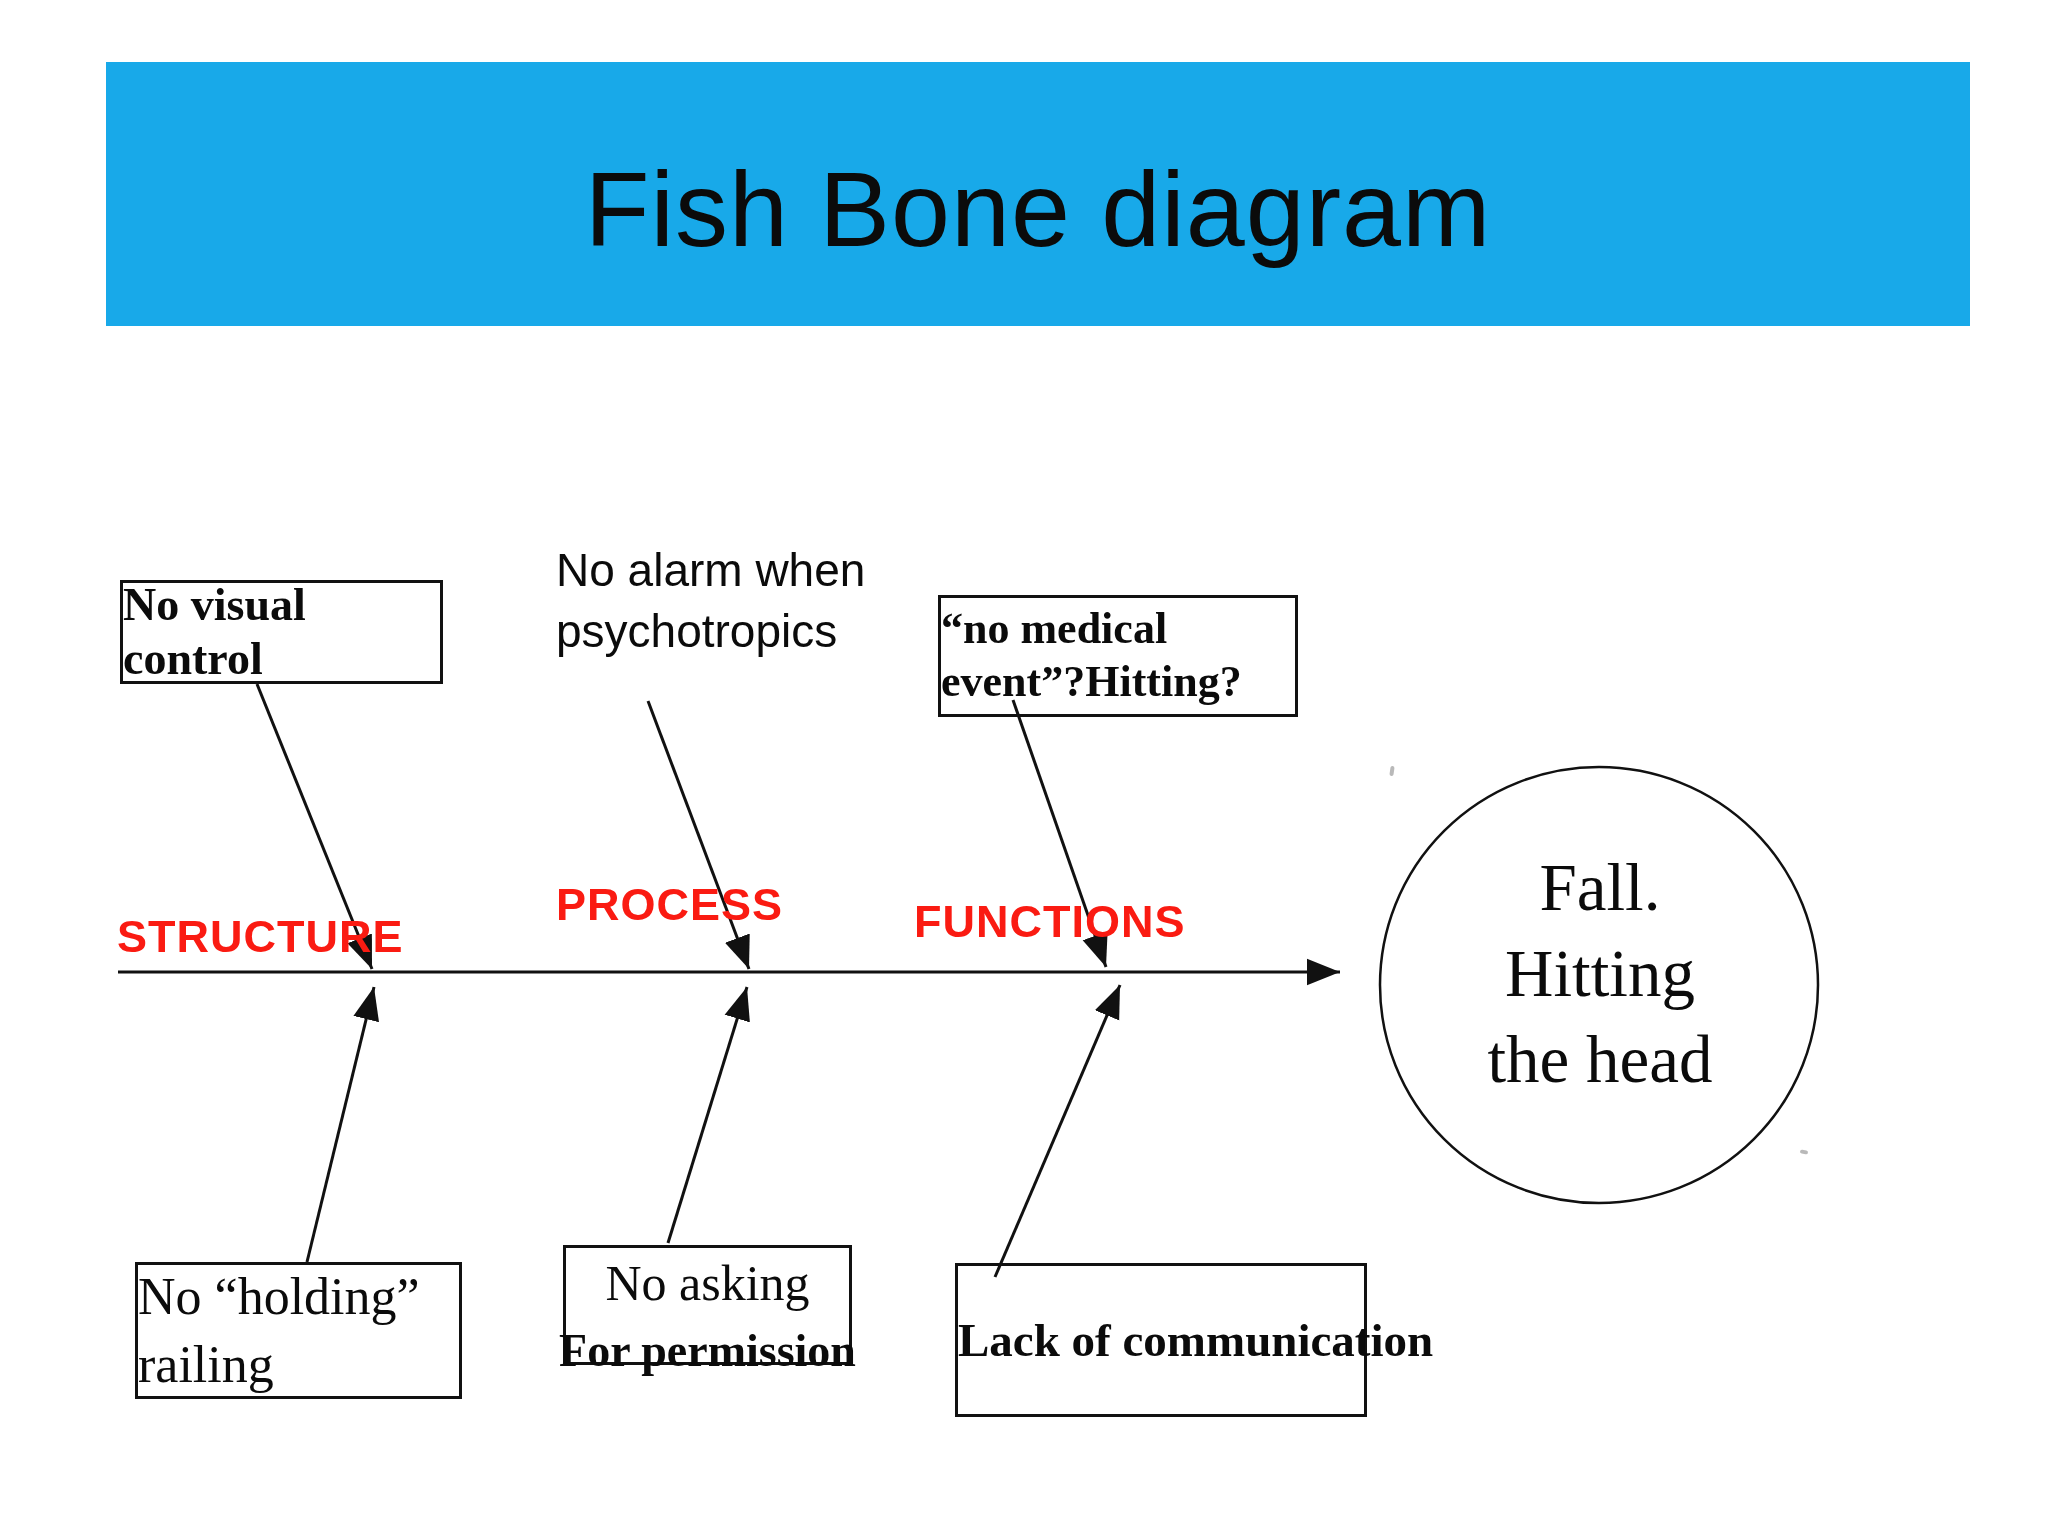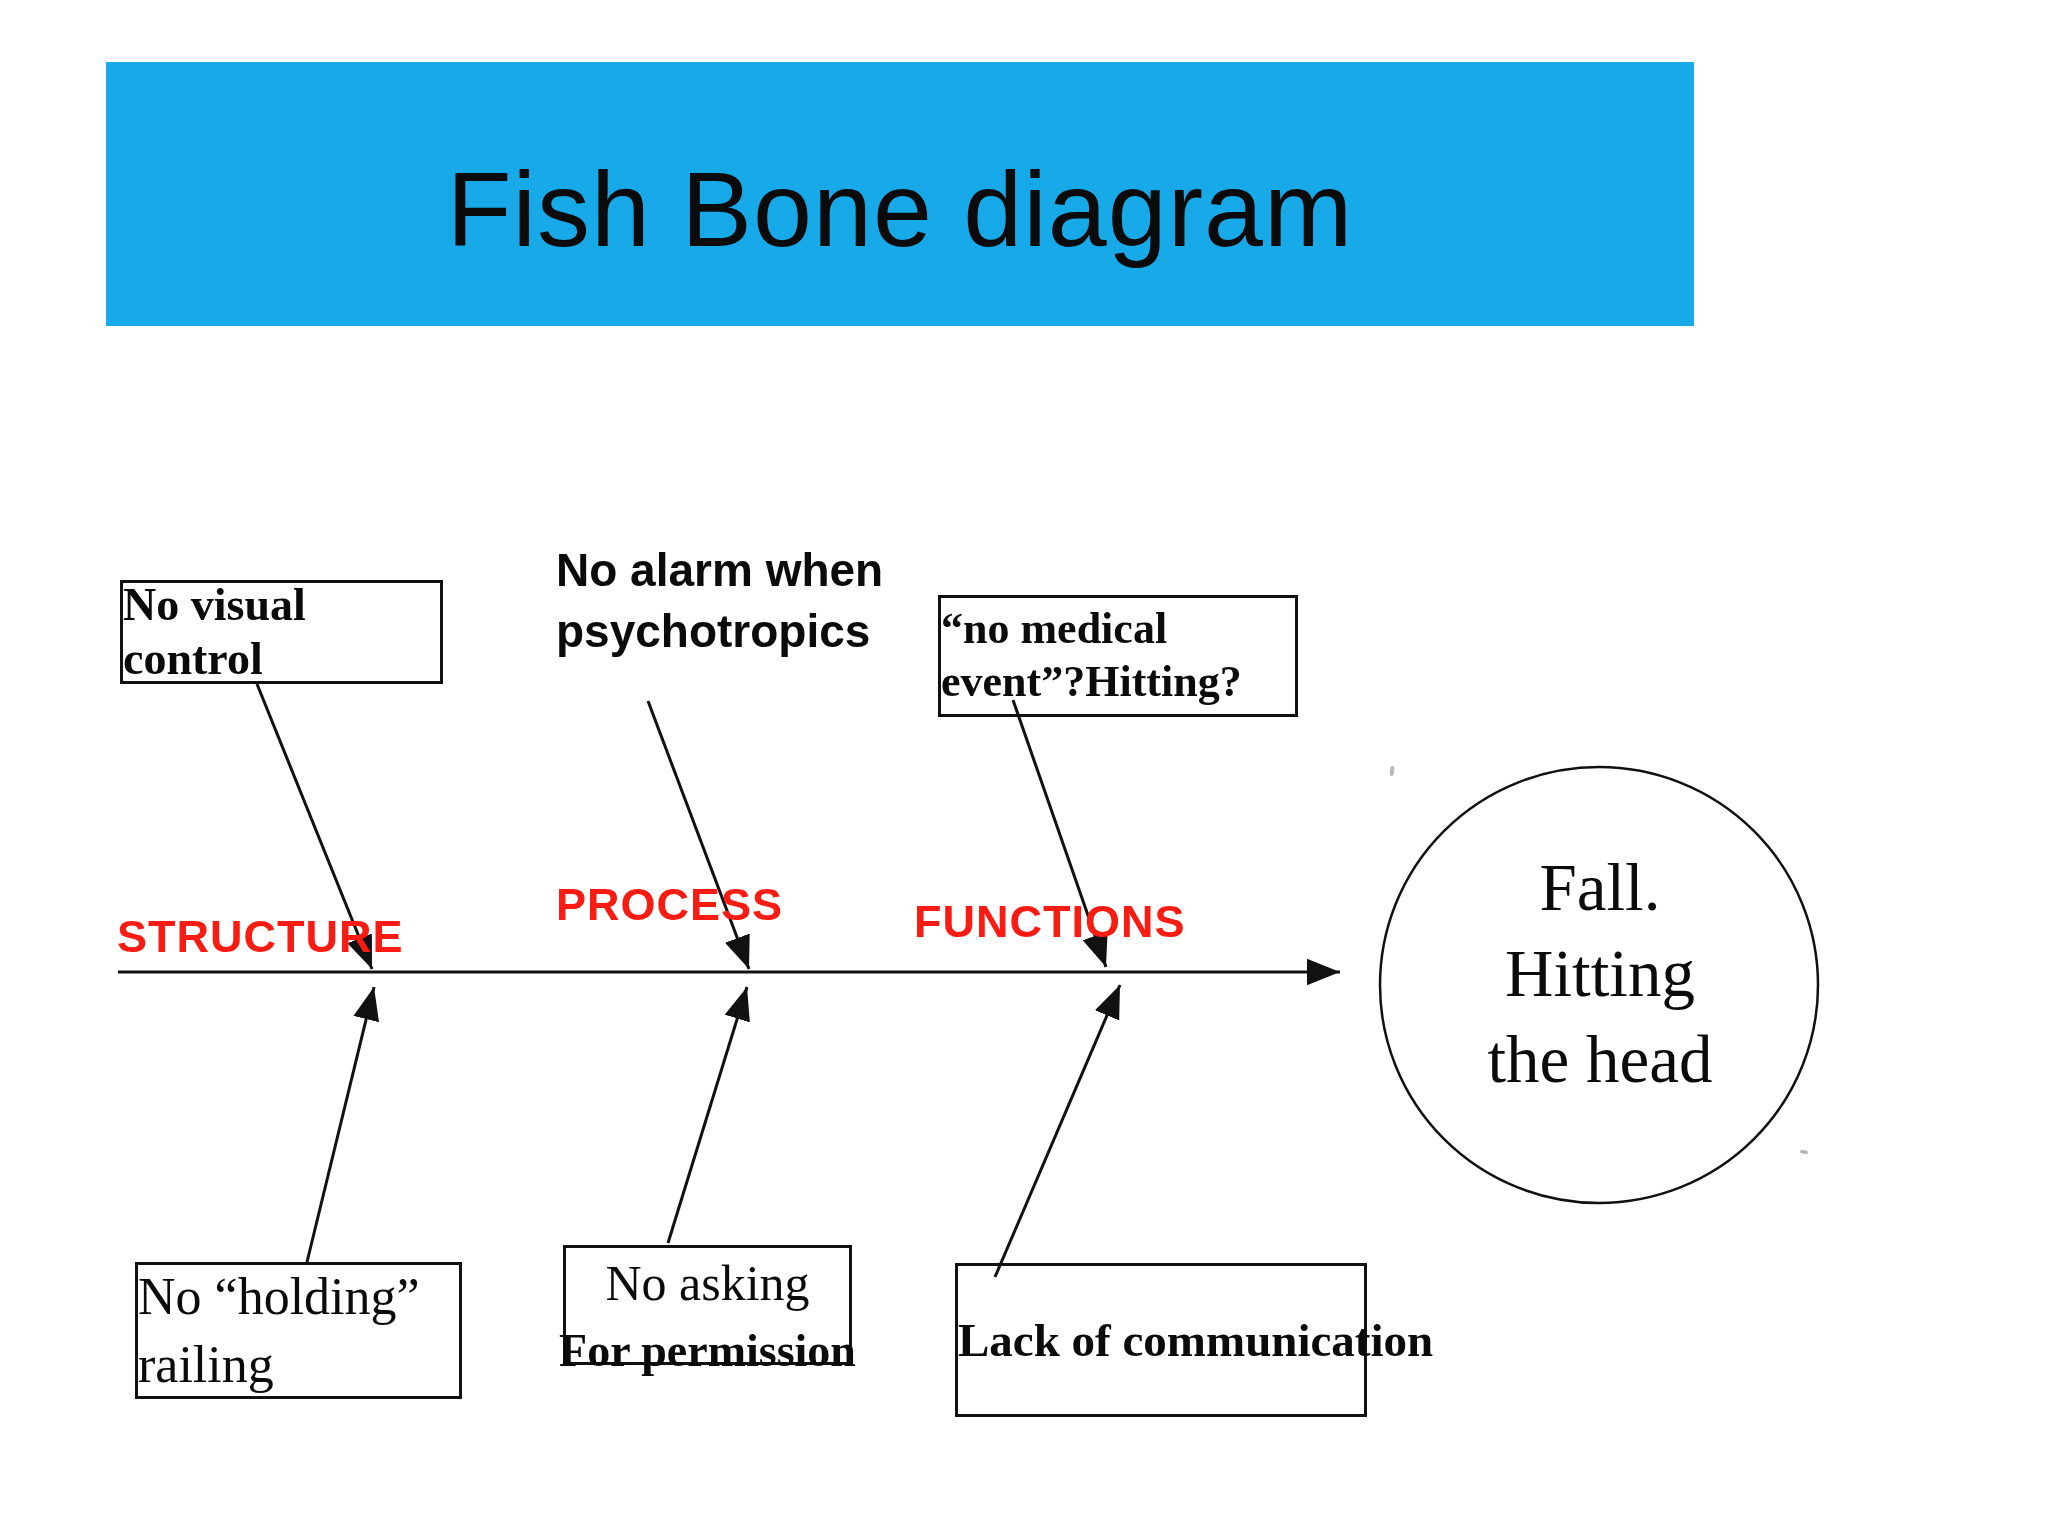--- a/index.html
+++ b/index.html
@@ -5,40 +5,40 @@
   html,body{margin:0;padding:0;background:#ffffff;}
   .slide{
     position:relative;
     width:2048px;height:1536px;
     background:#ffffff;
     overflow:hidden;
     font-family:"Liberation Sans", sans-serif;
   }
   
   .title-bar{
-    position:absolute;left:106px;top:62px;width:1588px;height:264px;
+    position:absolute;left:106px;top:62px;width:1864px;height:264px;
     display:flex;align-items:center;justify-content:center;
     padding-top:30px;box-sizing:border-box;
   }
   .title-text{
     font-size:106px;line-height:1.1;color:#0b0b0b;
     letter-spacing:1px;white-space:nowrap;
   }
   
   svg.skeleton{position:absolute;left:0;top:0;}
   svg.skeleton line{stroke:#111;stroke-width:3;}
   svg.skeleton ellipse{stroke:#111;stroke-width:2.5;fill:#ffffff;}
   
   .cause{position:absolute;box-sizing:border-box;color:#0b0b0b;}
   .boxed{border:3px solid #111;display:flex;flex-direction:column;
          align-items:flex-start;justify-content:center;text-align:center;}
   .serif{font-family:"Liberation Serif","DejaVu Serif",serif;}
   .b-visual{left:120px;top:580px;width:323px;height:104px;
             font-weight:bold;font-size:46px;line-height:1.18;}
-  .l-alarm{left:556px;top:540px;font-weight:bold;font-size:46px;line-height:1.32;text-align:left;}
+  .l-alarm{left:556px;top:540px;font-weight:normal;font-size:46px;line-height:1.32;text-align:left;}
   .b-medical{left:938px;top:595px;width:360px;height:122px;
              font-weight:bold;font-size:44px;line-height:1.2;}
   .b-railing{left:135px;top:1262px;width:327px;height:137px;
              font-size:52px;line-height:1.3;}
   .b-asking{left:563px;top:1245px;width:289px;height:120px;
             display:flex;flex-direction:column;align-items:center;
             justify-content:space-between;text-align:center;
             border:3px solid #111;box-sizing:border-box;}
   .asking-l1{font-size:50px;line-height:1.1;margin-top:8px;white-space:nowrap;}
   .asking-l2{font-weight:bold;font-size:46px;line-height:1;margin-bottom:-12px;white-space:nowrap;}

